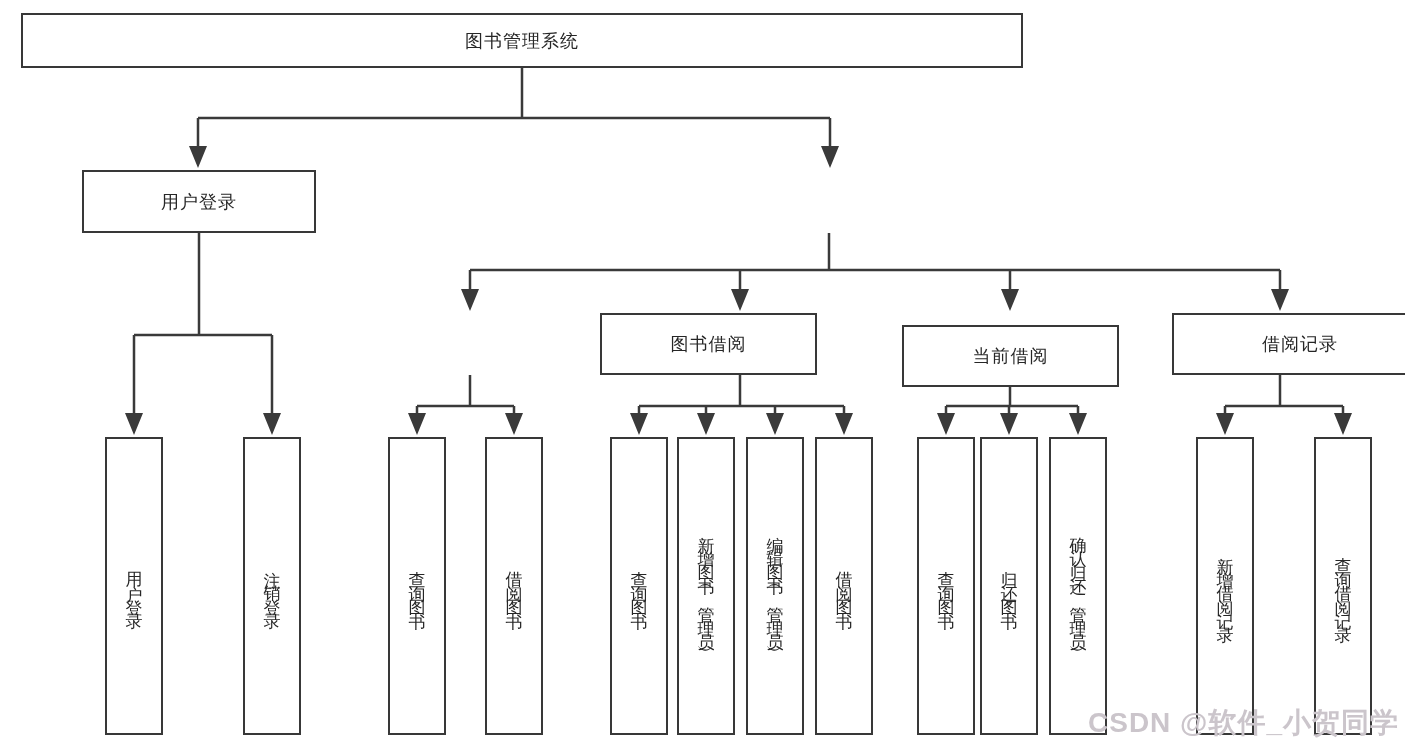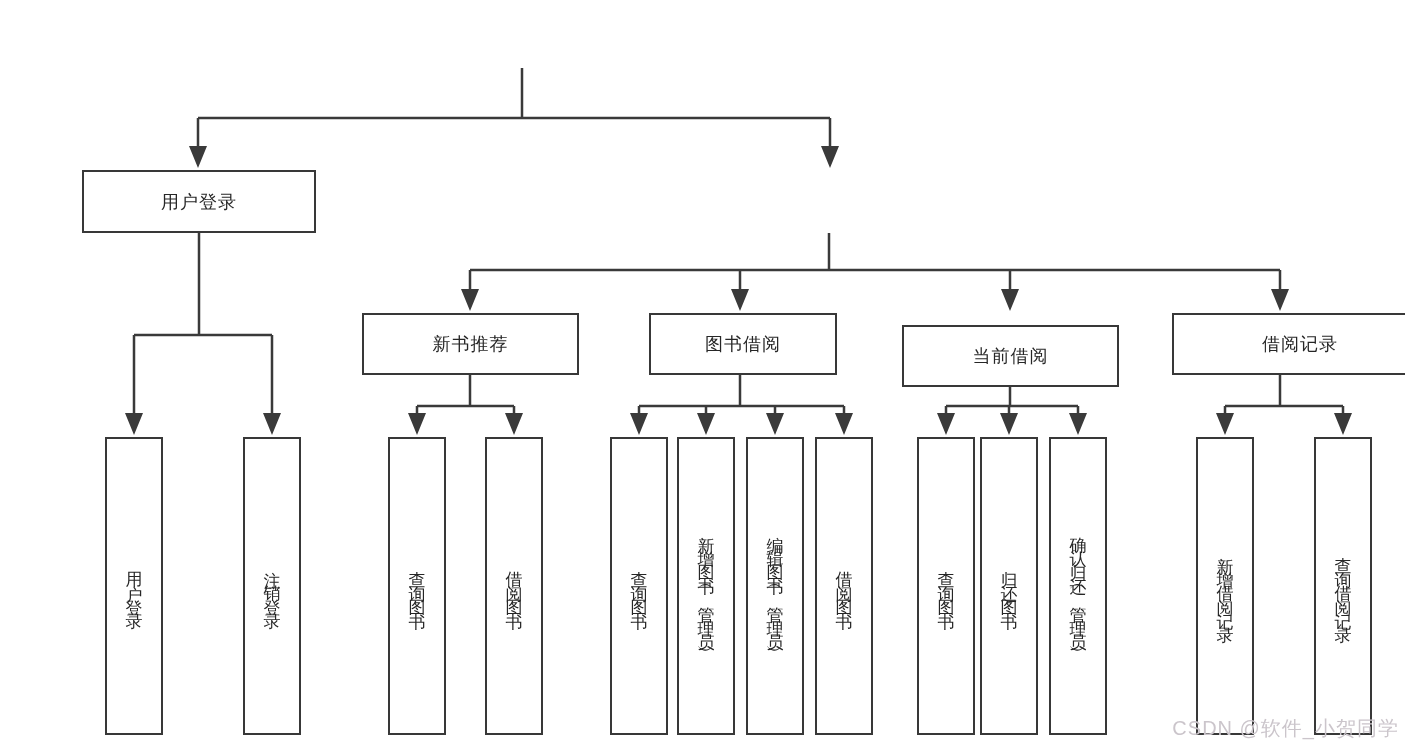--- a/index.html
+++ b/index.html
@@ -49,24 +49,25 @@
     font-size: 17px;
     letter-spacing: 14px;
     line-height: 1;
     color: #262626;
     white-space: nowrap;
   }
   .watermark {
     position: absolute;
     right: 6px;
     bottom: 5px;
-    font-size: 20px;
+    font-size: 28px;
     color: #cbc5cb;
     letter-spacing: 1px;
     z-index: 3;
+    font-weight: bold;
   }
 </style>
 </head>
 <body>
 
 <div class="canvas">
 
   <svg class="connectors" width="1405" height="747" viewBox="0 0 1405 747" xmlns="http://www.w3.org/2000/svg">
     <g stroke="#3a3a3a" stroke-width="2.5" fill="none">
 
@@ -93,25 +94,25 @@
       <path d="M125 413 L143 413 L134 435 Z M263 413 L281 413 L272 435 Z
                M408 413 L426 413 L417 435 Z M505 413 L523 413 L514 435 Z
                M630 413 L648 413 L639 435 Z M697 413 L715 413 L706 435 Z
                M766 413 L784 413 L775 435 Z M835 413 L853 413 L844 435 Z
                M937 413 L955 413 L946 435 Z M1000 413 L1018 413 L1009 435 Z
                M1069 413 L1087 413 L1078 435 Z
                M1216 413 L1234 413 L1225 435 Z M1334 413 L1352 413 L1343 435 Z"></path>
     </g>
   </svg>
 
+  <div class="hbox" style="left:21px; top:13px; width:1002px; height:55px;">图书管理系统</div>
 
   <div class="hbox" style="left:82px; top:170px; width:234px; height:63px;">用户登录</div>
 
-  <div class="hbox" style="left:362px; top:313px; width:217px; height:62px;">新书推荐</div>
-  <div class="hbox" style="left:649px; top:313px; width:188px; height:62px;">图书借阅</div>
+  <div class="hbox" style="left:600px; top:313px; width:217px; height:62px;">图书借阅</div>
   <div class="hbox" style="left:902px; top:325px; width:217px; height:62px;">当前借阅</div>
   <div class="hbox" style="left:1172px; top:313px; width:256px; height:62px;">借阅记录</div>
 
   <div class="vbox" style="left:105px;">
     <span class="vtext">用户登录</span>
   </div>
   <div class="vbox" style="left:243px;">
     <span class="vtext">注销登录</span>
   </div>
   <div class="vbox" style="left:388px;">

